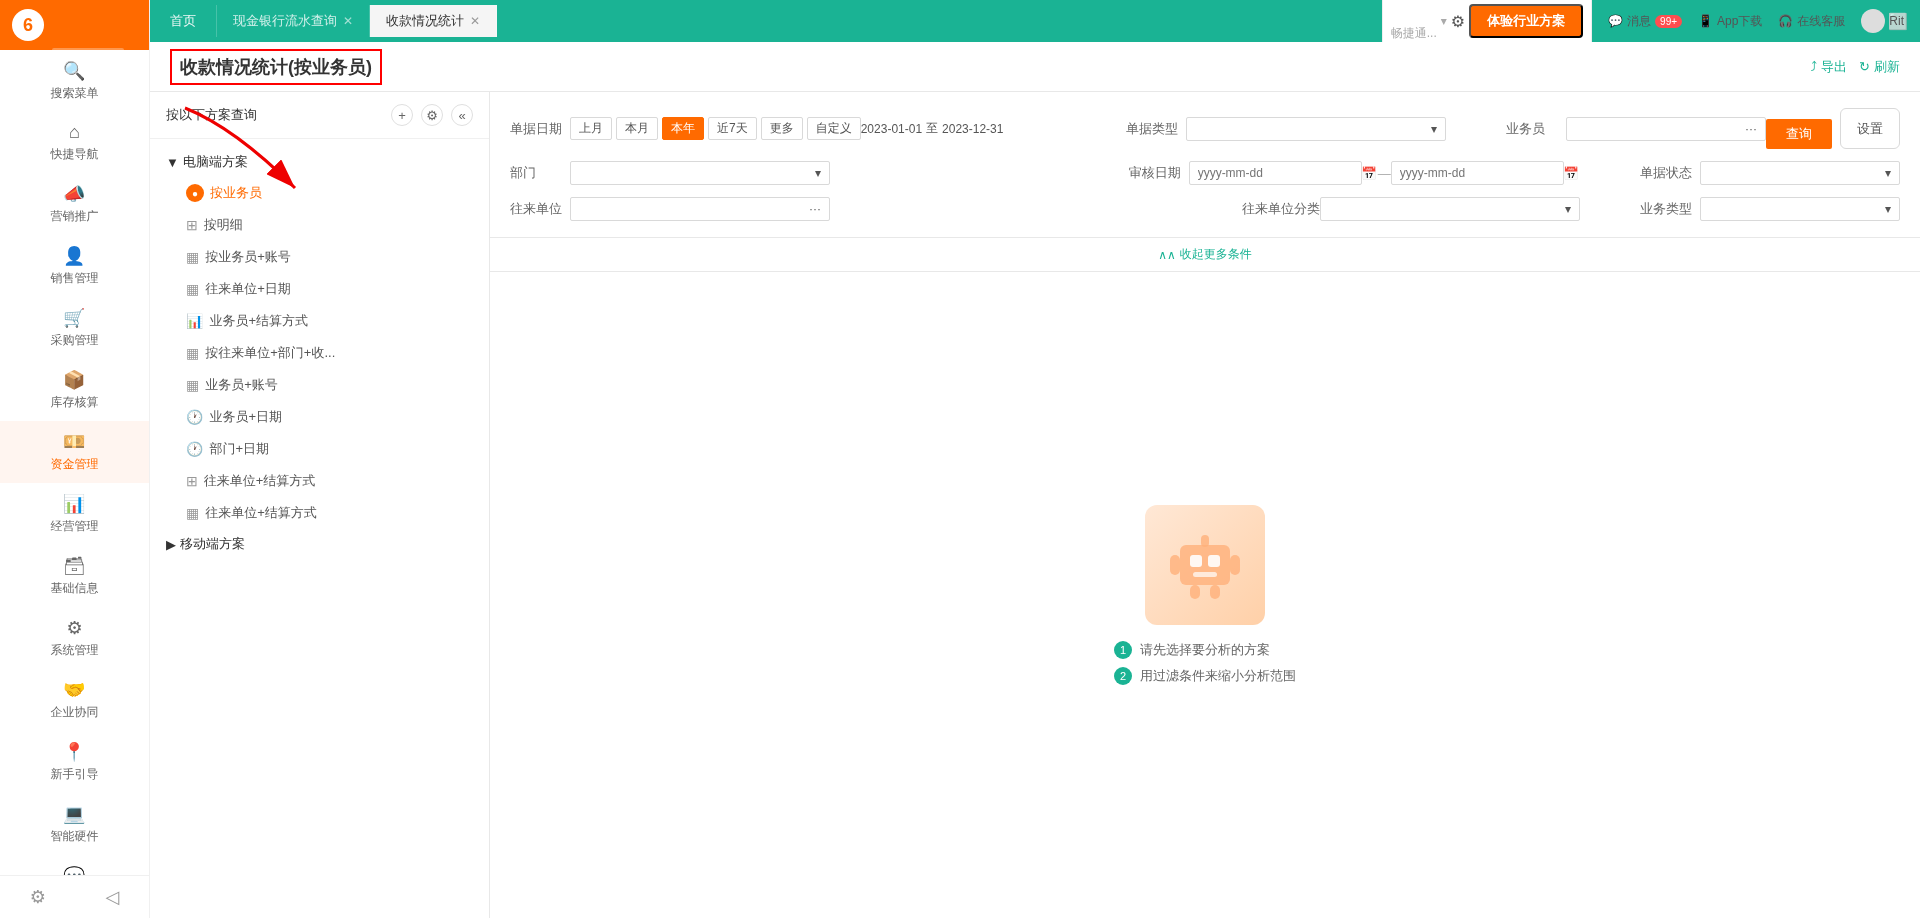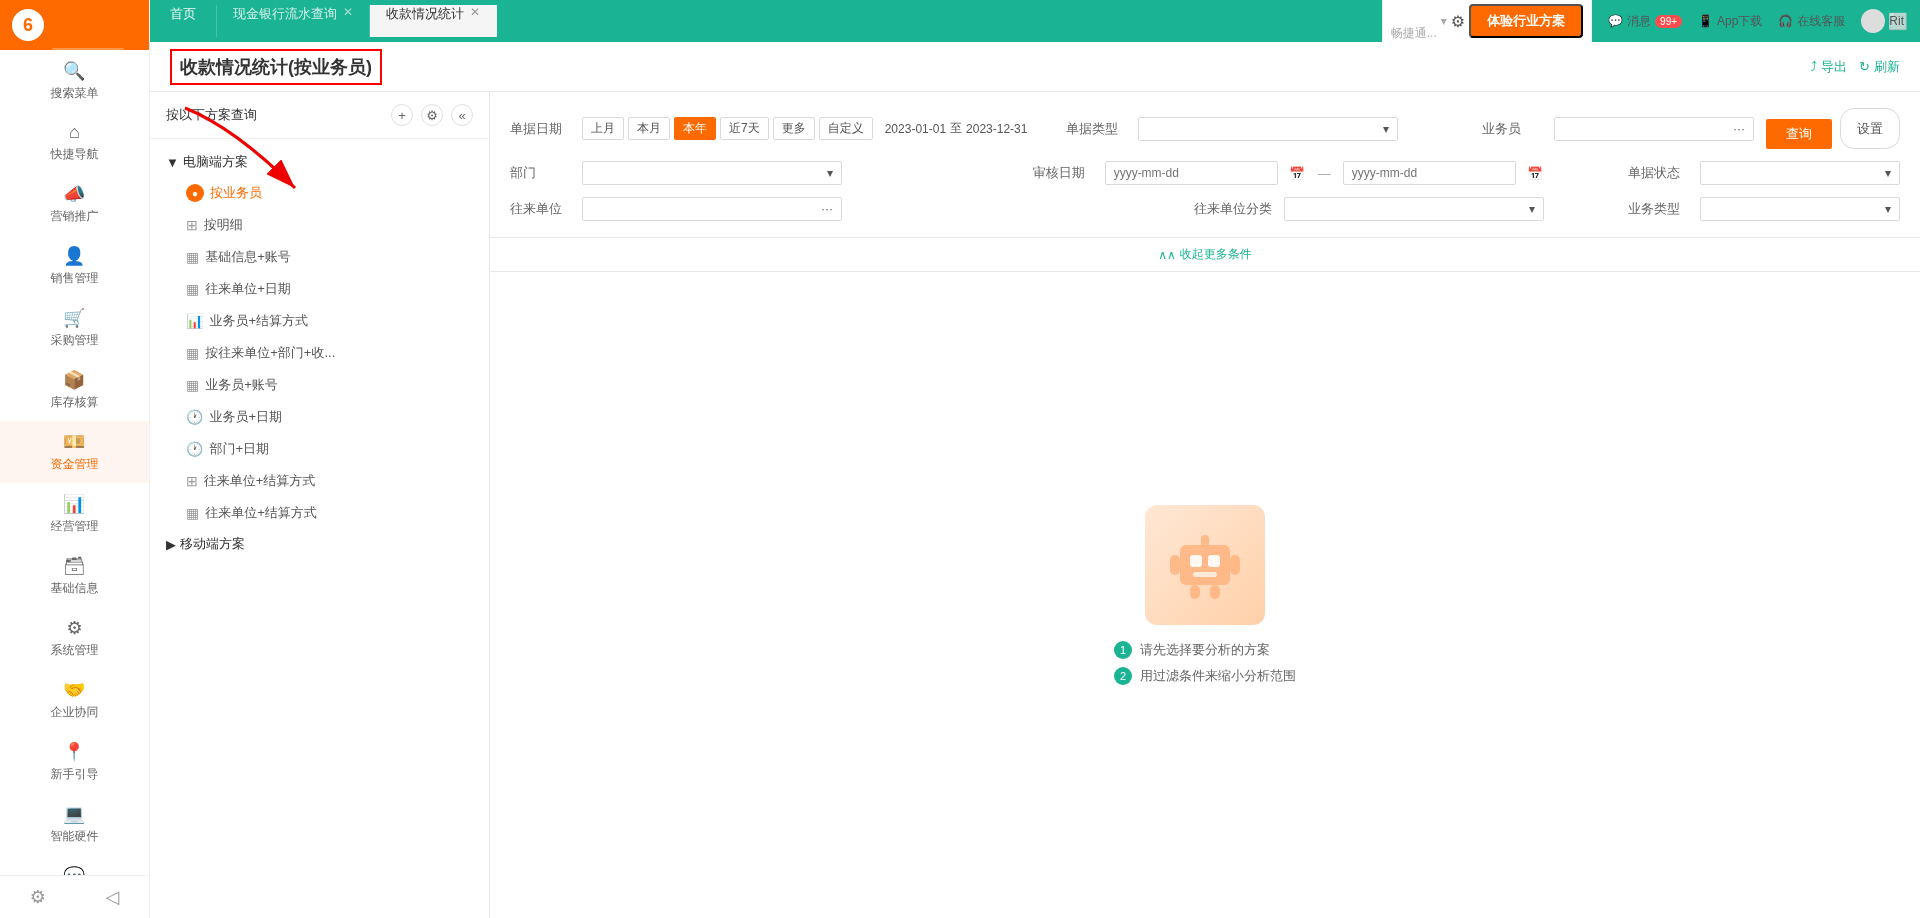--- a/index.html
+++ b/index.html
@@ -90,20 +90,21 @@
       background: #1ab394;
       display: flex;
       align-items: center;
       padding: 0 0 0 0;
       position: relative;
     }
     .tab-item {
       height: 32px;
       padding: 0 16px;
       display: flex;
+      align-items: center;
       gap: 6px;
       cursor: pointer;
       color: rgba(255,255,255,0.8);
       font-size: 13px;
       border-right: 1px solid rgba(255,255,255,0.2);
     }
     .tab-item.active {
       background: #f5f5f5;
       color: #333;
     }
@@ -260,21 +261,21 @@
       flex-direction: column;
     }
     .filter-area {
       background: #fff;
       padding: 16px 20px;
       border-bottom: 1px solid #e8e8e8;
     }
     .filter-row {
       display: flex;
       align-items: center;
-      gap: 12px;
+      gap: 0;
       margin-bottom: 12px;
     }
     .filter-row:last-child { margin-bottom: 0; }
     .filter-label {
       color: #666;
       font-size: 13px;
       white-space: nowrap;
       min-width: 60px;
     }
     .date-shortcuts {
@@ -338,21 +339,21 @@
       border-radius: 2px;
       cursor: pointer;
       font-size: 13px;
       margin-top: 11px;
     }
     .btn-setting {
       background: #fff;
       color: #555;
       border: 1px solid #d9d9d9;
       padding: 6px 16px;
-      border-radius: 14px;
+      border-radius: 6px;
       cursor: pointer;
       font-size: 13px;
     }
     .collapse-conditions {
       background: #fff;
       padding: 8px;
       display: flex;
       justify-content: center;
       border-bottom: 1px solid #e8e8e8;
     }
@@ -614,21 +615,21 @@
             <span>按业务员</span>
           </div>
 
           <div class="tree-item">
             <span class="item-icon">⊞</span>
             <span>按明细</span>
           </div>
 
           <div class="tree-item">
             <span class="item-icon">▦</span>
-            <span>基础信息+账号</span>
+            <span>按业务员+账号</span>
           </div>
 
           <div class="tree-item">
             <span class="item-icon">▦</span>
             <span>往来单位+日期</span>
           </div>
 
           <div class="tree-item">
             <span class="item-icon">📊</span>
             <span>业务员+结算方式</span>

